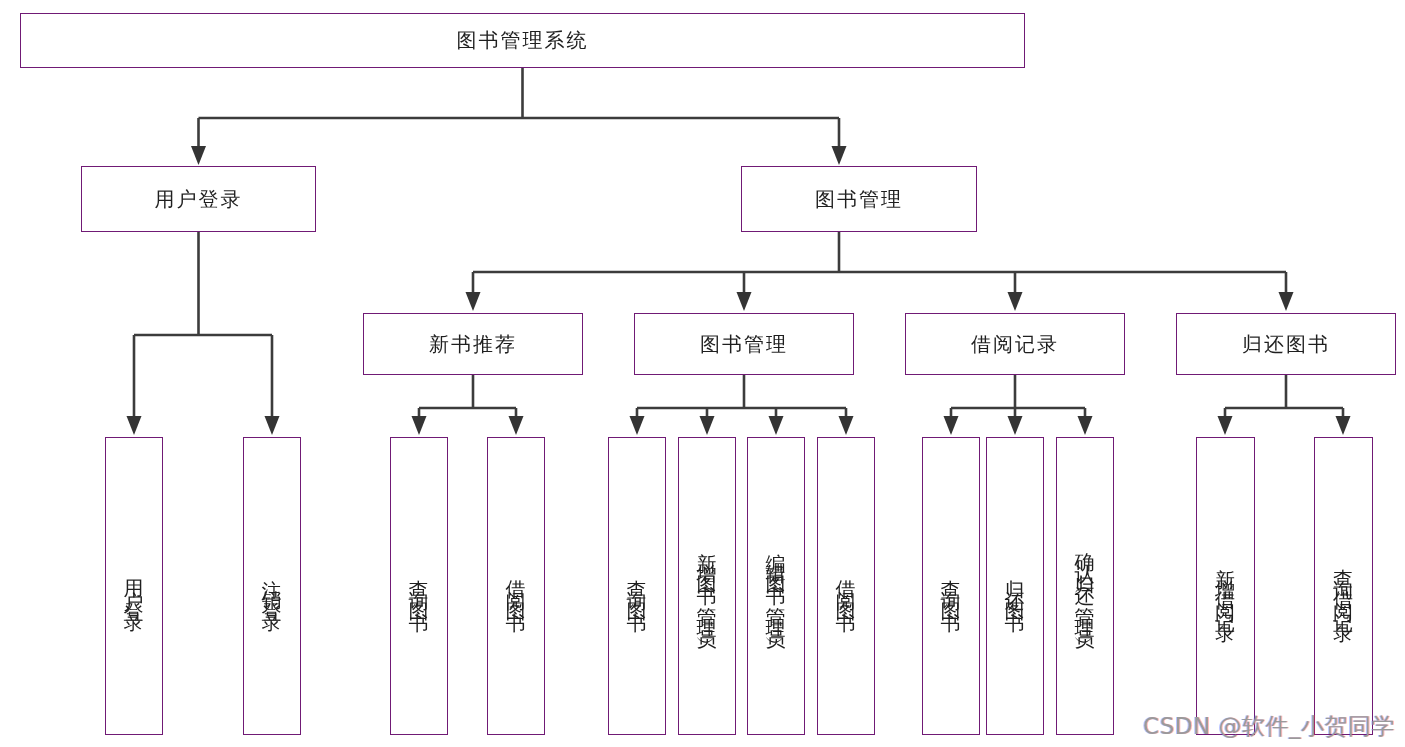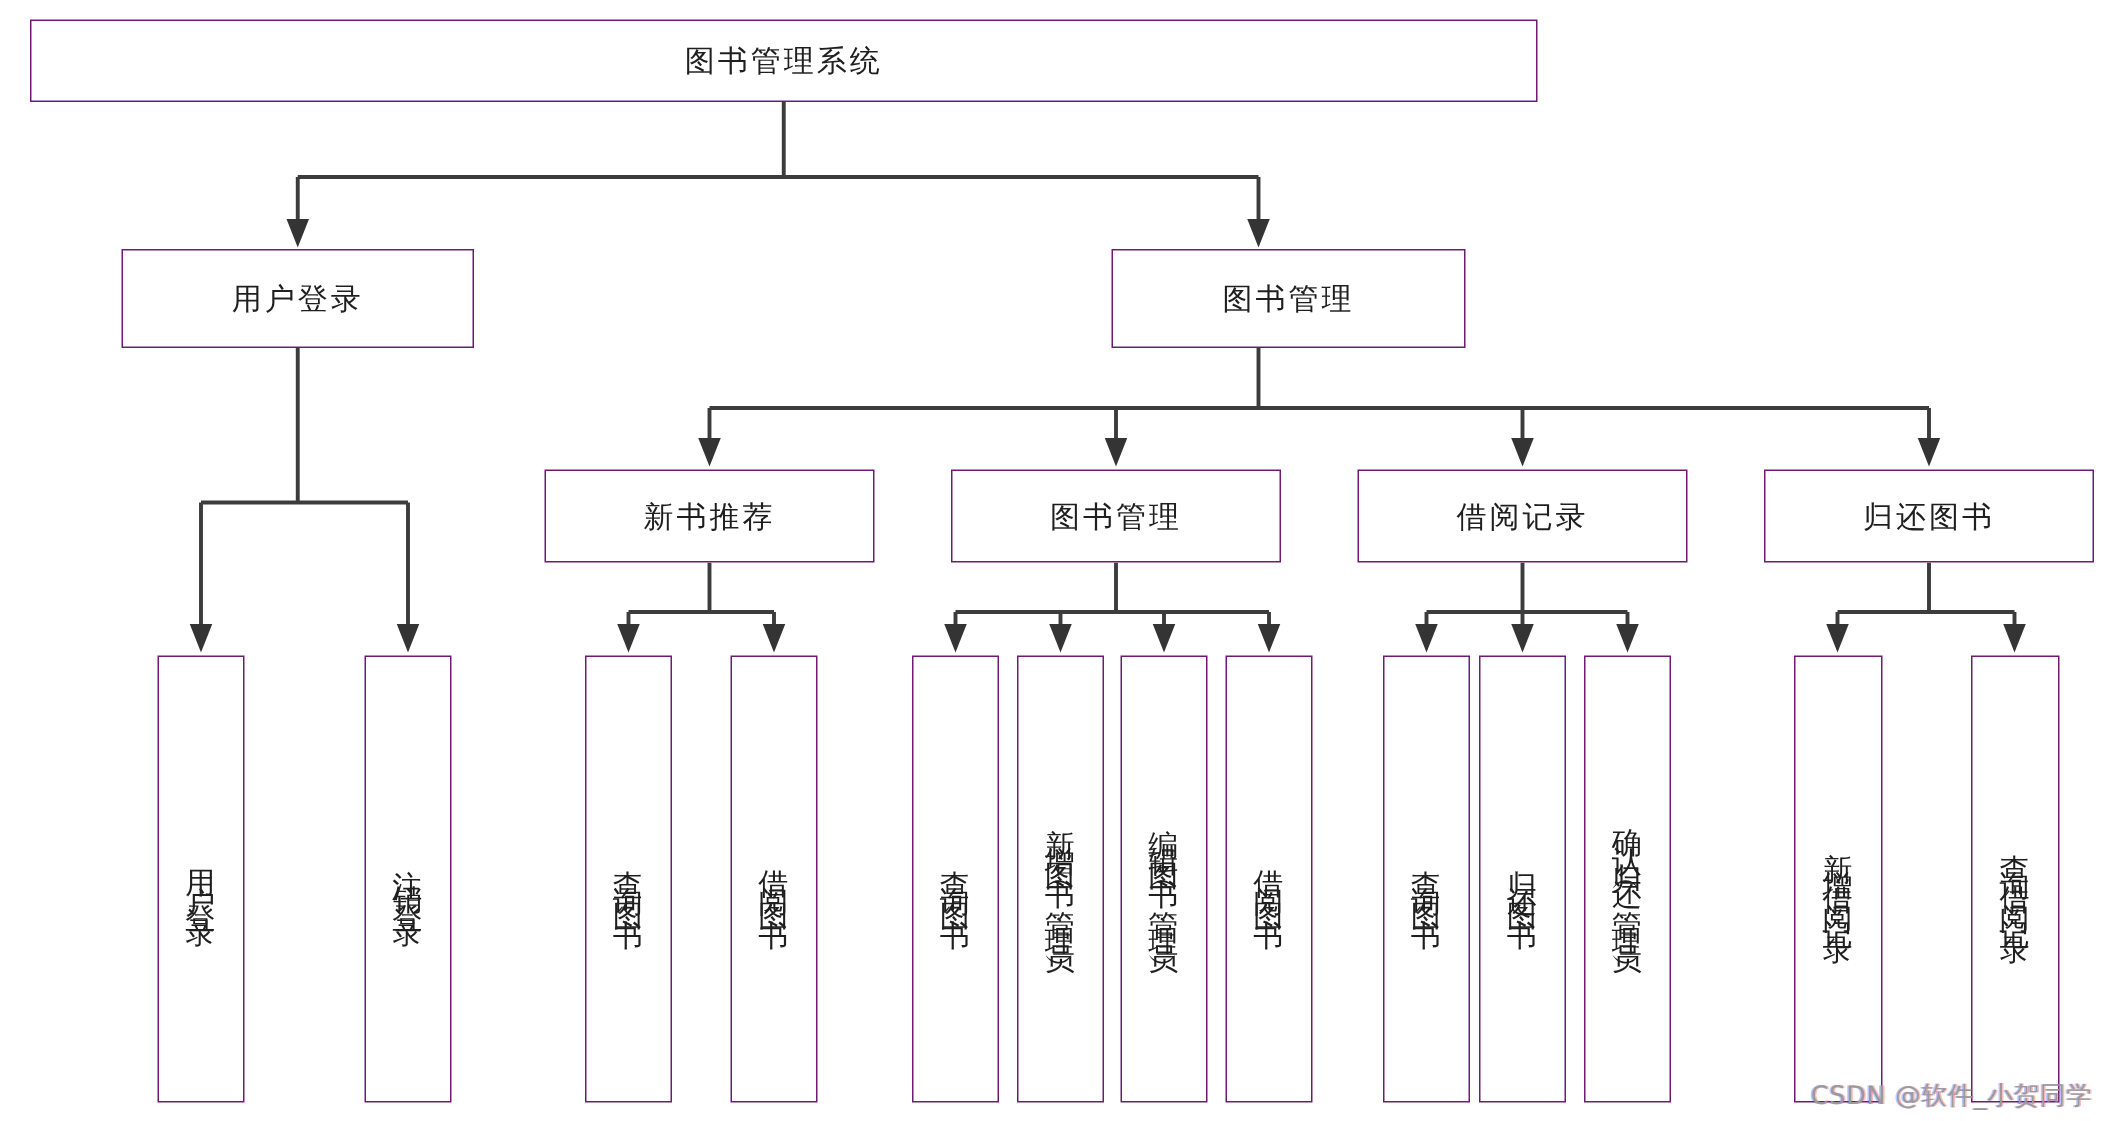--- a/index.html
+++ b/index.html
@@ -46,21 +46,21 @@
     fill: none;
   }
   #connectors polygon {
     fill: #343434;
     stroke: none;
   }
   .watermark {
     position: absolute;
     right: 10px;
     bottom: 5px;
-    font-size: 17px;
+    font-size: 23px;
     letter-spacing: 0.5px;
     color: #9a9a9a;
     text-shadow: 1px 0 rgba(255, 60, 60, 0.35), -1px 0 rgba(60, 90, 255, 0.35);
     z-index: 5;
     white-space: nowrap;
   }
 </style>
 </head>
 <body>
 

